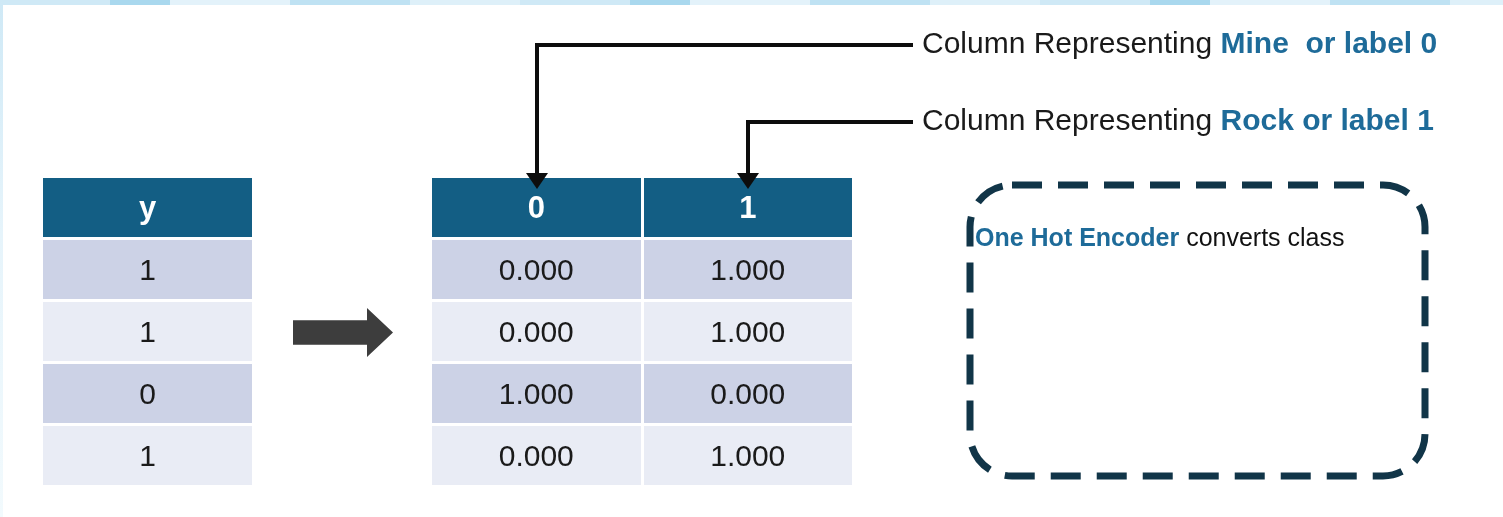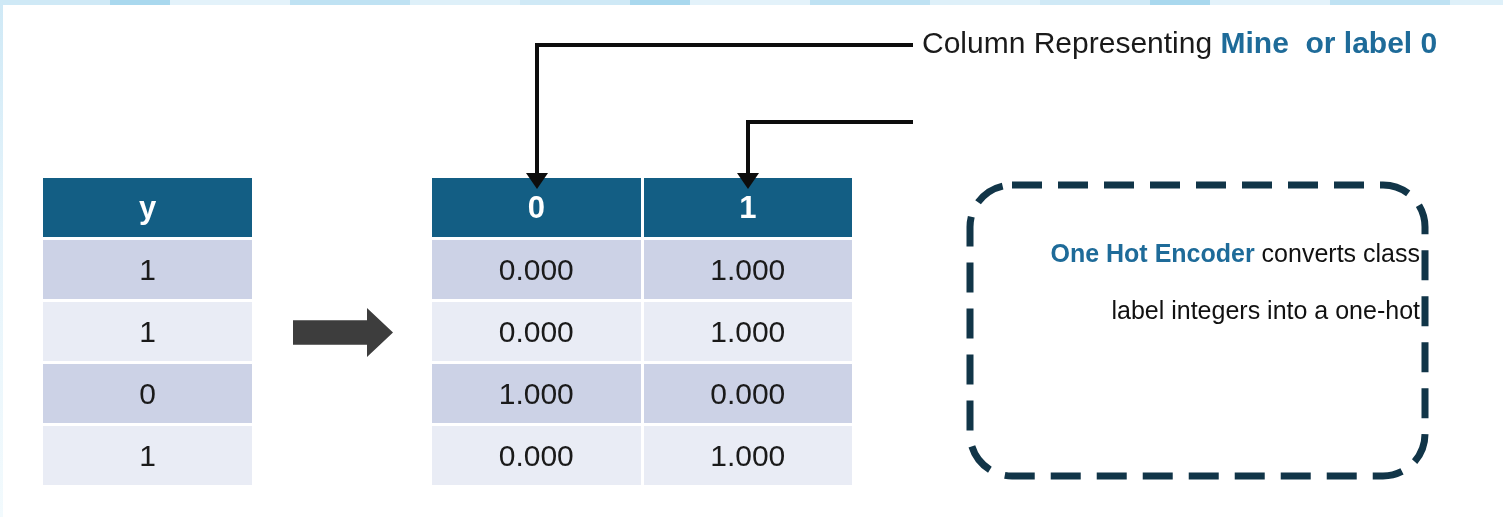--- a/index.html
+++ b/index.html
@@ -75,22 +75,22 @@
     white-space: nowrap; color: #1a1a1a;
   }
   .callout-1 { top: 26px; }
   .callout-2 { top: 103px; }
   .callout .hl { color: #1e6b99; font-weight: bold; white-space: pre; }
   .callout .prefix { white-space: pre; }
 
   
   .note-border { position: absolute; left: 964px; top: 179px; }
   .note-text {
-    position: absolute; left: 975px; top: 225px; width: 445px;
-    text-align: right; font-size: 25px; color: #111111;
+    position: absolute; left: 975px; top: 209px; width: 445px;
+    text-align: left; font-size: 25px; color: #111111;
   }
   .note-line { display: block; height: 57px; line-height: 57px; white-space: nowrap; }
   .note-text .hl { color: #1e6b99; font-weight: bold; }
   .note-text .rest { white-space: pre; }
 </style>
 </head>
 <body>
 
 <div class="page">
 
@@ -144,22 +144,24 @@
   <div class="vline vline-1"></div>
   <div class="arrowhead arrowhead-1"></div>
 
   <div class="hline hline-2"></div>
   <div class="vline vline-2"></div>
   <div class="arrowhead arrowhead-2"></div>
 
   <div class="callout callout-1">
     <span class="prefix">Column Representing </span><span class="hl">Mine  or label 0</span>
   </div>
+  <div class="callout callout-2">
+    <span class="prefix">Column Representing </span><span class="hl">Rock or label 1</span>
+  </div>
 
   <svg class="note-border" width="467" height="303">
     <rect x="6" y="6" width="455" height="291" rx="42" ry="42" fill="none" stroke-width="7" stroke-dasharray="30 16" stroke="#113548"></rect>
   </svg>
   <div class="note-text">
     <span class="note-line"><span class="hl">One Hot Encoder</span><span class="rest"> converts class</span></span>
-    <span class="note-line">label integers into a one-hot</span>
   </div>
 
 </div>
 
 </body></html>

